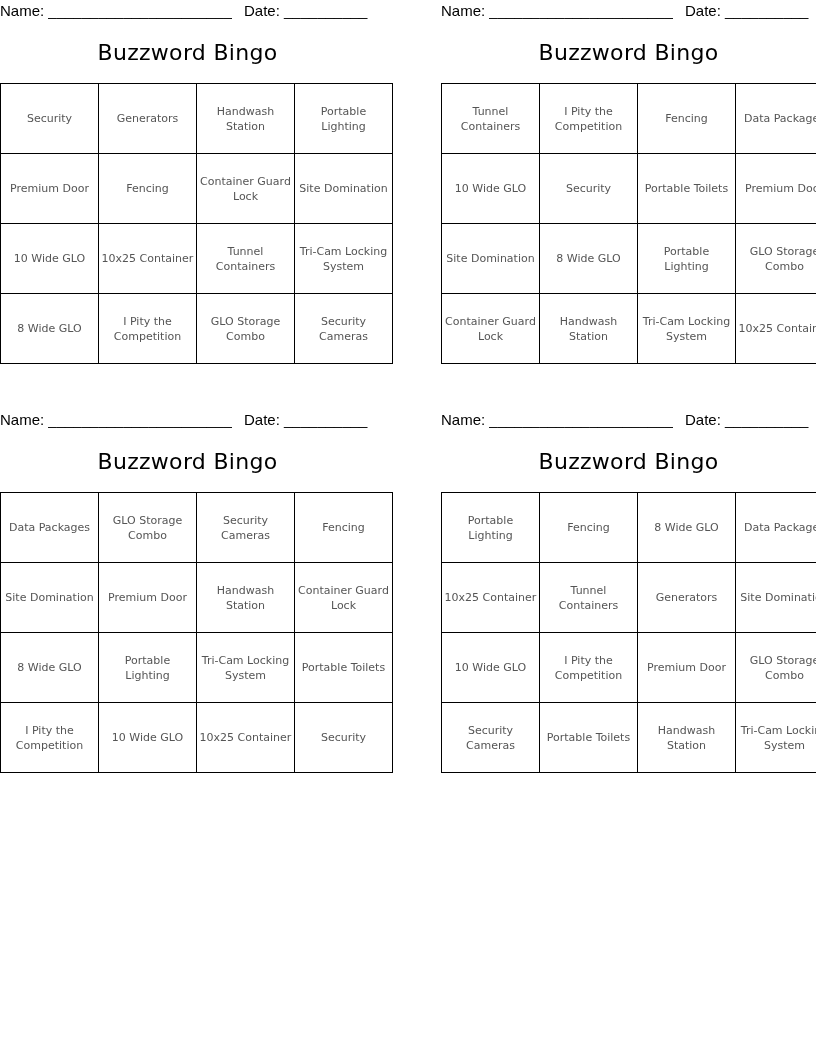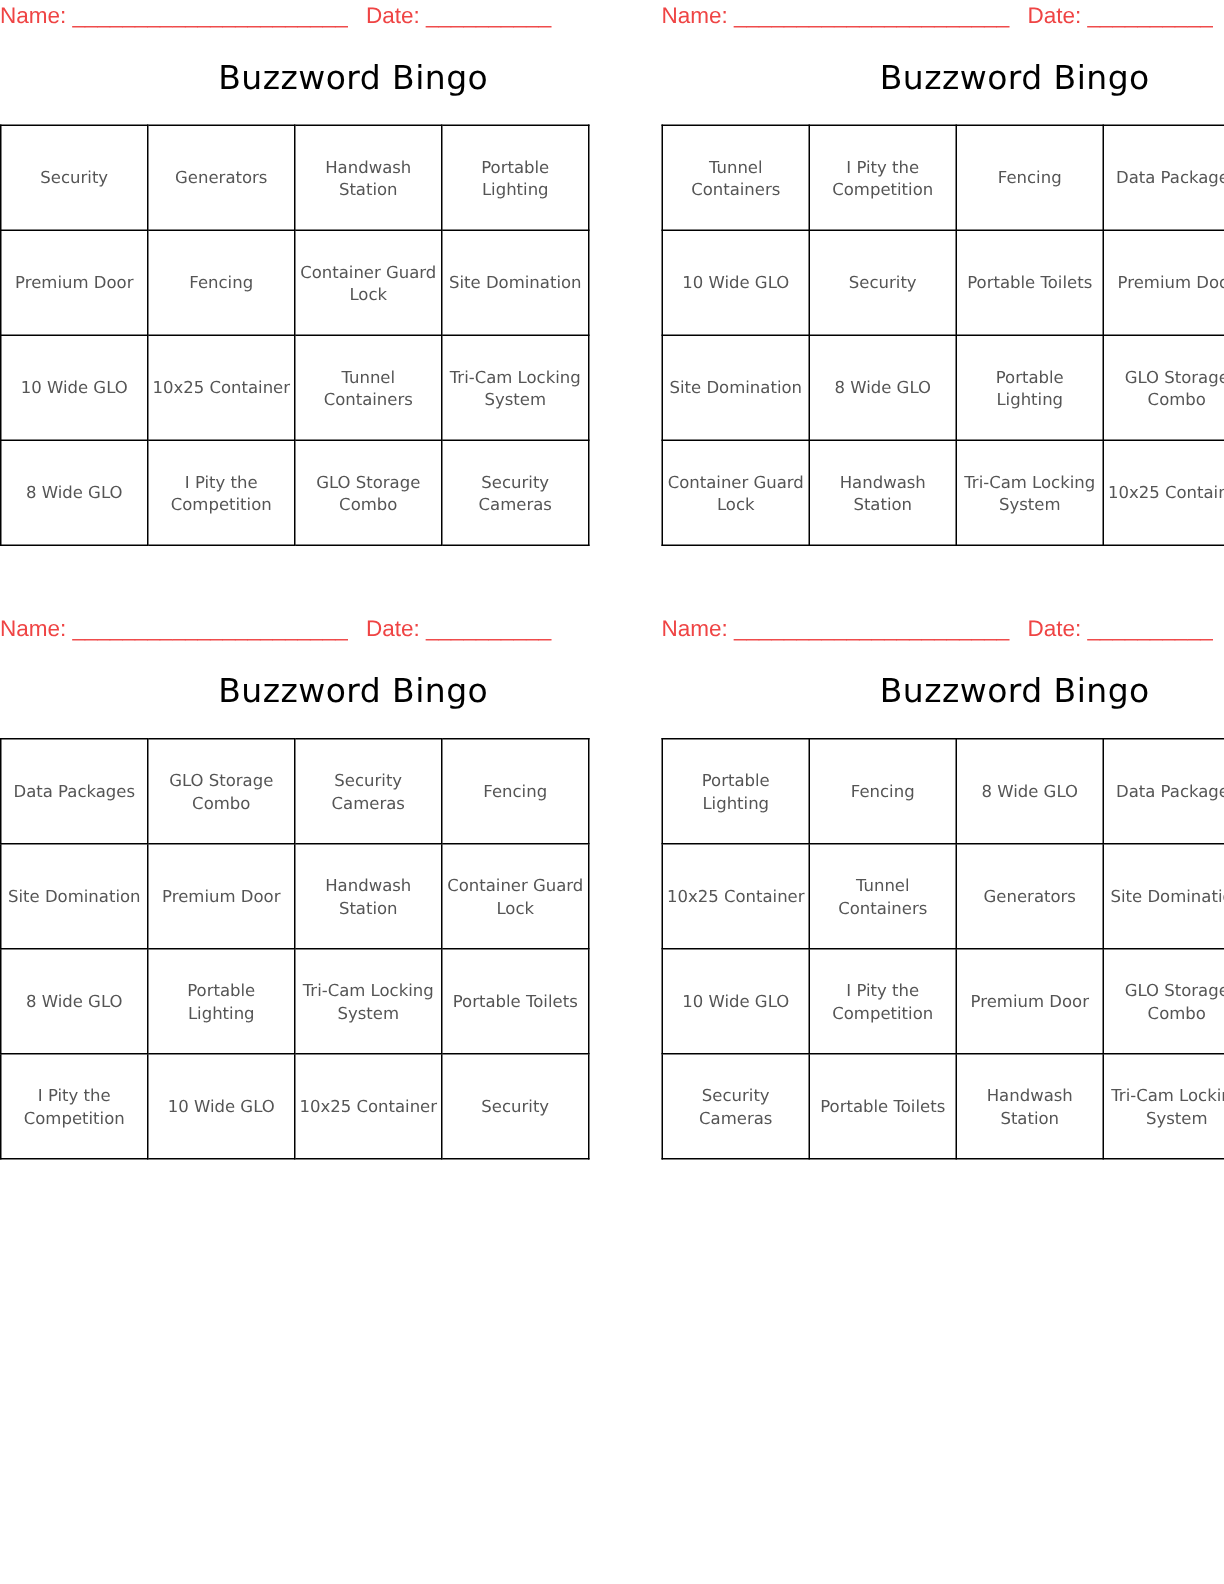--- a/index.html
+++ b/index.html
@@ -1,23 +1,23 @@
 <!DOCTYPE html>
 <html><head>
 <meta charset="utf-8">
 <style>
   html, body { margin:0; padding:0; background:#ffffff; }
   body { width:816px; height:1056px; position:relative; overflow:hidden; }
   .card { position:absolute; width:375px; }
   .hdr { position:absolute; top:0; left:0; width:375px; height:22px;
-         font-family:"Liberation Sans", sans-serif; font-size:15px; color:#ef4444; white-space:nowrap;text-align:right; }
+         font-family:"Liberation Sans", sans-serif; font-size:15px; color:#000000; white-space:nowrap;text-align:right; }
   .hdr .name { position:absolute; left:0; top:2px; }
   .hdr .date { position:absolute; left:244px; top:2px; }
   .title { position:absolute; top:40px; left:0; width:375px; text-align:center;
-           font-family:"DejaVu Sans", sans-serif; font-size:22px; color:#000; letter-spacing:0.3px;margin-left:48px; }
+           font-family:"DejaVu Sans", sans-serif; font-size:22px; color:#000; letter-spacing:0.3px; }
   table.grid { position:absolute; top:83px; left:0; border-collapse:collapse; table-layout:fixed; width:375px; }
   table.grid td { border:1px solid #000; height:69px; width:93px; padding:0 2px; text-align:center; vertical-align:middle;
                   font-family:"DejaVu Sans", sans-serif; font-size:11px; line-height:15px; color:#555; }
 </style>
 </head>
 <body>
 
 <div id="cards-root">
     <div class="card" style="left: 0px; top: 0px;">
       <div class="hdr">

